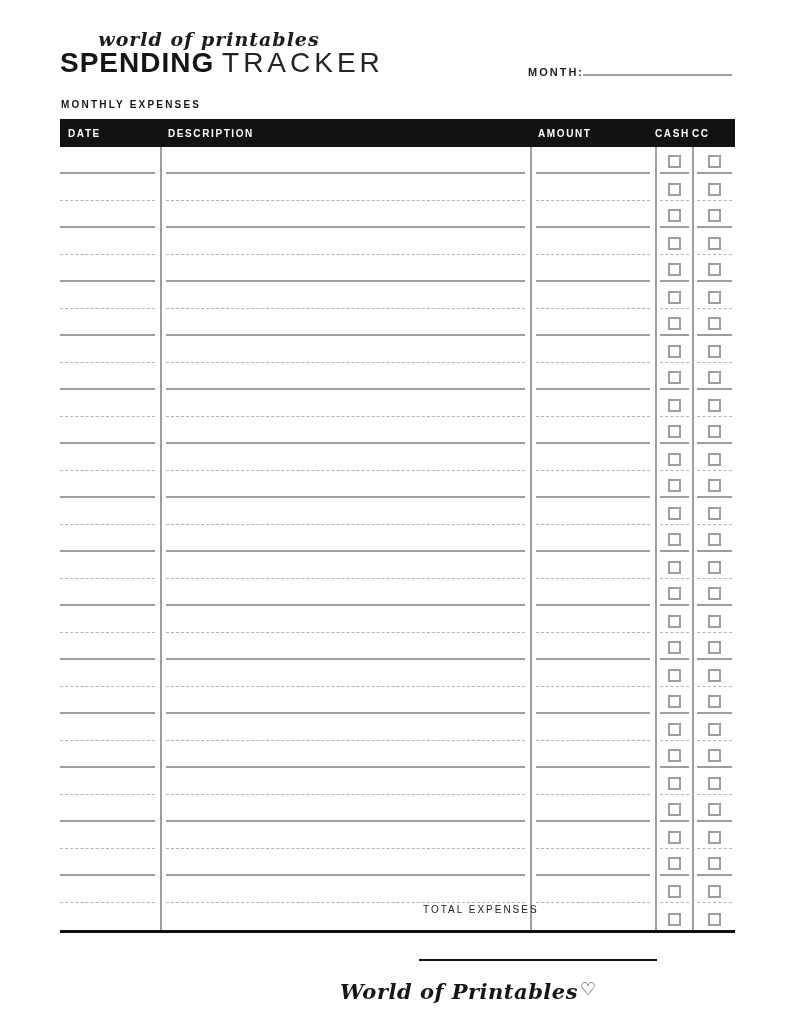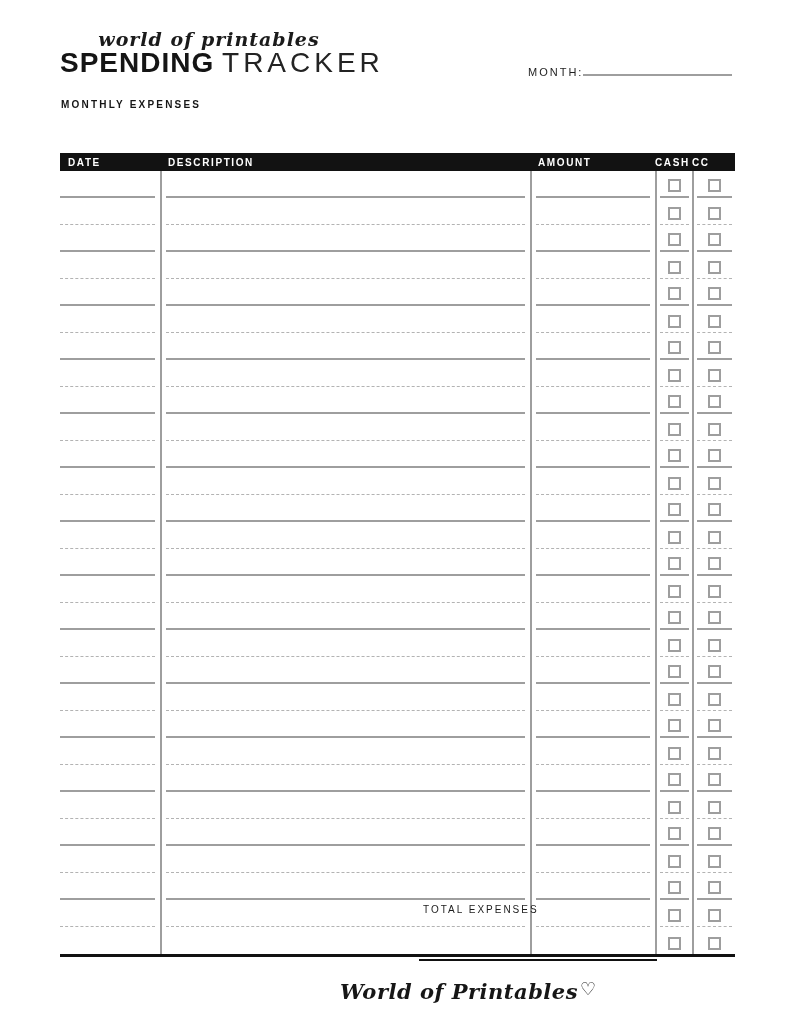--- a/index.html
+++ b/index.html
@@ -28,39 +28,39 @@
     color:#1b1b1b;
   }
   .page-title{
     position:absolute;left:60px;top:48px;
     font-size:28px;line-height:30px;white-space:nowrap;
   }
   .title-bold{font-weight:800;letter-spacing:1px;color:#151515;margin-top:13px;}
   .title-light{font-weight:400;letter-spacing:4px;color:#232323;}
   .month-label{
     position:absolute;left:528px;top:66px;
-    font-size:11px;font-weight:normal;letter-spacing:2px;color:#1f1f1f;text-align:right;
+    font-size:11px;font-weight:bold;letter-spacing:2px;color:#1f1f1f;text-align:right;
   }
   .month-line{
     position:absolute;left:583px;top:62px;width:149px;height:14px;
     border-bottom:2px solid var(--line-solid);
     font-size:11px;
   }
   .section-label{
     position:absolute;left:61px;top:99px;
     font-size:10px;font-weight:bold;letter-spacing:2.2px;color:#161616;
   }
   
   .expenses-table{
     position:absolute;left:60px;top:119px;width:675px;
     border-bottom:3px solid var(--line-black);
   }
   .thead{
     display:grid;grid-template-columns:100px 370px 125px 37px 43px;
-    background:var(--bar);height:18px;align-items:center;margin-top:34px;
+    background:var(--bar);height:28px;align-items:center;
   }
   .th{
     color:#ffffff;font-size:10px;font-weight:bold;letter-spacing:1.6px;
     padding-left:8px;white-space:nowrap;overflow:hidden;
   }
   .th.center{padding-left:0;text-align:left;}
   .tbody{display:block;}
   .row{
     display:grid;grid-template-columns:100px 370px 125px 37px 43px;
     height:27px;position:relative;

